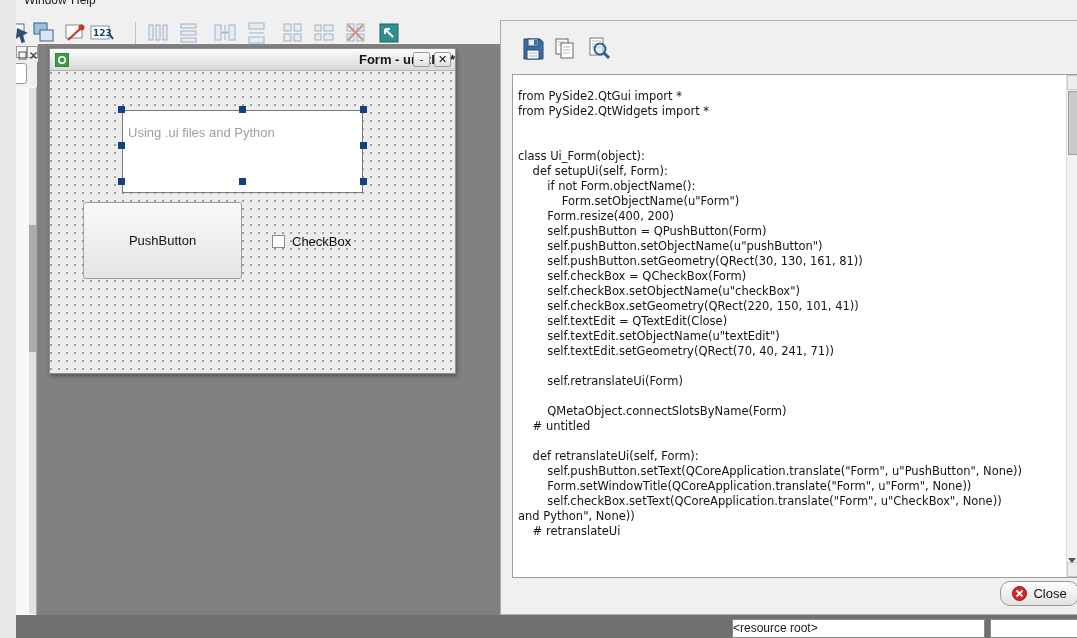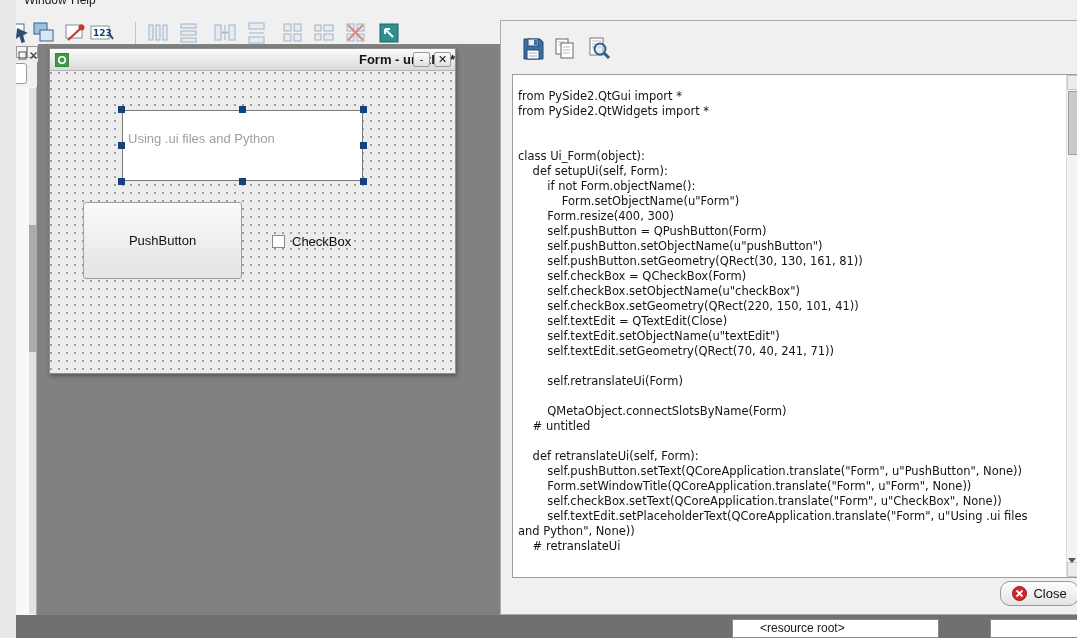--- a/index.html
+++ b/index.html
@@ -34,21 +34,21 @@
 
   
   .form-window { position:absolute; left:33px; top:48px; width:407px; height:326px; background:#ececec; border:1px solid #8f8f8f; box-shadow:1px 2px 4px rgba(0,0,0,.35); }
   .fw-titlebar { position:absolute; left:0; top:0; right:0; height:22px; background:linear-gradient(#fbfbfb,#d9d9d9); border-bottom:1px solid #b4b4b4; }
   .fw-title { position:absolute; left:0; right:0; top:3px; text-align:right; font-size:13px; font-weight:600; color:#141414; }
   .fw-btn { position:absolute; top:3px; width:17px; height:15px; background:linear-gradient(#fbfbfb,#e0e0e0); border:1px solid #9a9a9a; border-radius:2px; font-size:11px; line-height:12px; text-align:center; color:#111; cursor:default; }
   .fw-body { position:absolute; left:0; right:0; top:22px; bottom:0; background-color:#ececec;
              background-image:radial-gradient(circle,#9e9e9e 0.8px,transparent 1px);
              background-size:8px 8px; background-position:5px 6px; }
 
-  .w-textedit { position:absolute; left:72px; top:39px; width:241px; height:71px; background:#fff; border:1px solid #7a7a7a; padding:20px 5px; font-size:13px; color:#9f9f9f; }
+  .w-textedit { position:absolute; left:72px; top:39px; width:241px; height:83px; background:#fff; border:1px solid #7a7a7a; padding:14px 5px; font-size:13px; color:#9f9f9f; }
   .handles { position:absolute; left:72px; top:39px; width:241px; height:71px; pointer-events:none; }
   .handle { position:absolute; width:7px; height:7px; background:#15417e; }
   .w-button { position:absolute; left:33px; top:131px; width:159px; height:77px; background:linear-gradient(#f9f9f9,#e4e4e4); border:1px solid #9e9e9e; border-radius:3px; display:flex; align-items:center; justify-content:center; font-size:13px; color:#111; }
   .w-checkbox { position:absolute; left:222px; top:163px; height:14px; display:flex; align-items:center; gap:7px; font-size:13px; color:#111; }
   .cb-box { width:13px; height:13px; background:#fdfdfd; border:1px solid #8a8a8a; }
 
   
   .dialog { position:absolute; left:484px; top:20px; width:588px; height:595px; background:#f0f0f0; border:1px solid #adadad; }
   .dlg-icon { position:absolute; top:15px; width:26px; height:26px; }
   .code-box { position:absolute; left:11px; top:53px; width:570px; height:504px; background:#fff; border:1px solid #9c9c9c; }
@@ -265,41 +265,40 @@
     <div class="code-box">
       <div class="code-content">
           <div class="code-line">from PySide2.QtGui import *</div>
           <div class="code-line">from PySide2.QtWidgets import *</div>
           <div class="code-line">&nbsp;</div>
           <div class="code-line">&nbsp;</div>
           <div class="code-line">class Ui_Form(object):</div>
           <div class="code-line">    def setupUi(self, Form):</div>
           <div class="code-line">        if not Form.objectName():</div>
           <div class="code-line">            Form.setObjectName(u"Form")</div>
-          <div class="code-line">        Form.resize(400, 300)</div>
+          <div class="code-line">        Form.resize(400, 200)</div>
           <div class="code-line">        self.pushButton = QPushButton(Form)</div>
           <div class="code-line">        self.pushButton.setObjectName(u"pushButton")</div>
           <div class="code-line">        self.pushButton.setGeometry(QRect(30, 130, 161, 81))</div>
           <div class="code-line">        self.checkBox = QCheckBox(Form)</div>
           <div class="code-line">        self.checkBox.setObjectName(u"checkBox")</div>
           <div class="code-line">        self.checkBox.setGeometry(QRect(220, 150, 101, 41))</div>
           <div class="code-line">        self.textEdit = QTextEdit(Close)</div>
           <div class="code-line">        self.textEdit.setObjectName(u"textEdit")</div>
           <div class="code-line">        self.textEdit.setGeometry(QRect(70, 40, 241, 71))</div>
           <div class="code-line">&nbsp;</div>
           <div class="code-line">        self.retranslateUi(Form)</div>
           <div class="code-line">&nbsp;</div>
           <div class="code-line">        QMetaObject.connectSlotsByName(Form)</div>
           <div class="code-line">    # untitled</div>
           <div class="code-line">&nbsp;</div>
           <div class="code-line">    def retranslateUi(self, Form):</div>
           <div class="code-line">        self.pushButton.setText(QCoreApplication.translate("Form", u"PushButton", None))</div>
           <div class="code-line">        Form.setWindowTitle(QCoreApplication.translate("Form", u"Form", None))</div>
           <div class="code-line">        self.checkBox.setText(QCoreApplication.translate("Form", u"CheckBox", None))</div>
-          <div class="code-line">        self.textEdit.setPlaceholderText(QCoreApplication.translate("Form", u"Using .ui files</div>
           <div class="code-line">and Python", None))</div>
           <div class="code-line">    # retranslateUi</div>
         </div>
       <div class="vscroll">
         <span class="vs-btn" style="top:0"><span class="tri tri-up"></span></span>
         <span class="vs-thumb"></span>
         <span class="vs-btn" style="bottom:0"><span class="tri tri-dn"></span></span>
       </div>
     </div>
 
@@ -308,16 +307,16 @@
         <svg width="15" height="15">
             <circle cx="7.5" cy="7.5" r="7" fill="#cf2a2a" stroke="#8e1c1c"></circle>
             <path d="M4.5 4.5 L10.5 10.5 M10.5 4.5 L4.5 10.5" stroke="#fff" stroke-width="1.8"></path>
           </svg>
       </span>
       <span>Close</span>
     </div>
   </div>
 
   <div class="bottom-strip"></div>
-  <div class="res-panel" style="left:716px; width:207px; padding-left:27px">&lt;resource root&gt;</div>
+  <div class="res-panel" style="left:716px; width:253px; ">&lt;resource root&gt;</div>
   <div class="res-panel" style="left:974px; width:103px"></div>
 
 </div>
 
 </body></html>

